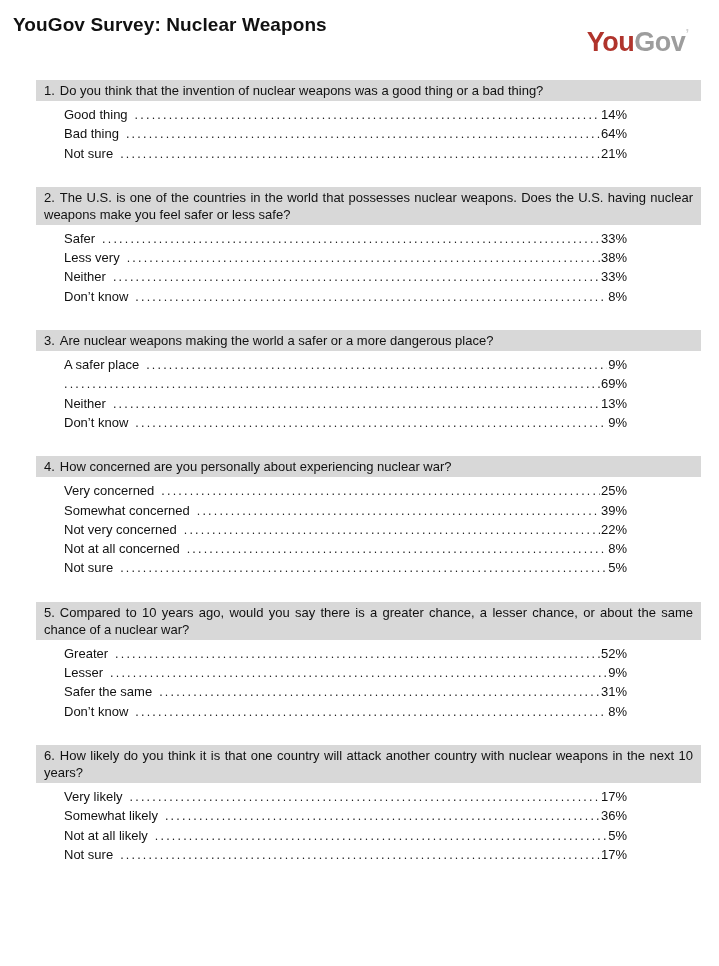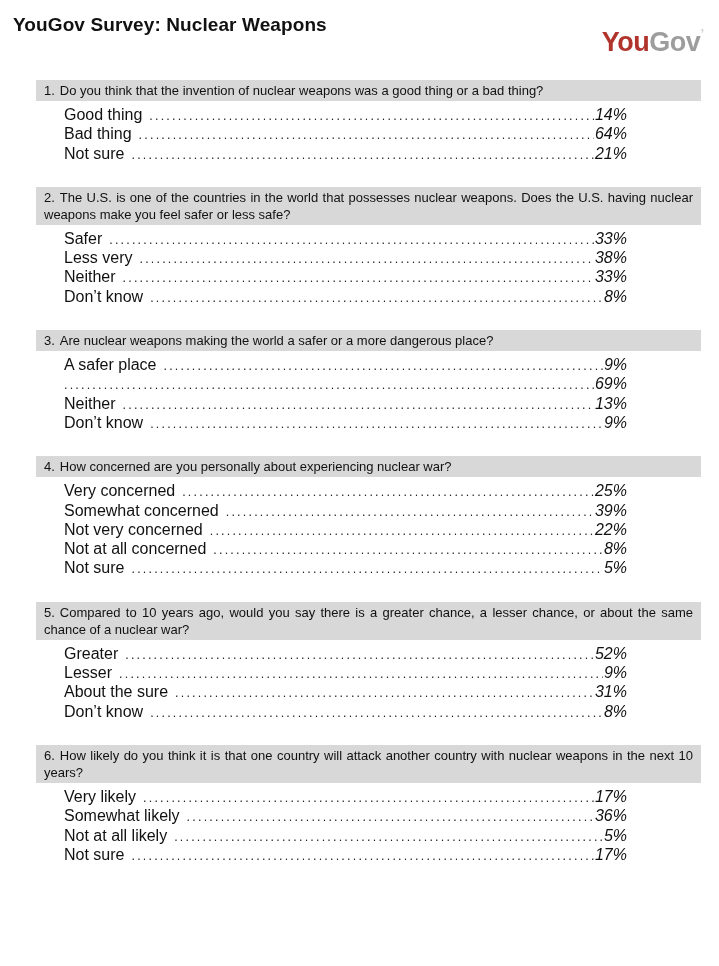--- a/index.html
+++ b/index.html
@@ -17,21 +17,21 @@
     font-family: "Liberation Sans", sans-serif;
     color: var(--text);
   }
   .page { width: 719px; height: 966px; background: #fff; }
 
   
   .header {
     display: flex;
     justify-content: space-between;
     align-items: flex-start;
-    padding: 13px 15px 0 13px;
+    padding: 13px 30px 0 13px;
   }
   .title {
     font-size: 19px;
     font-weight: bold;
     letter-spacing: 0.1px;
     line-height: 24px;
   }
   .logo {
     font-size: 27px;
     font-weight: bold;
@@ -58,41 +58,41 @@
   
   .question { margin: 24px 18px 0 36px; }
   .q-bar {
     background: var(--header-bg);
     padding: 2px 8px 2px 8px;
     font-size: 13px;
     line-height: 17px;
     text-align: justify;
   }
   .q-num { margin-right: 5px; }
-  .answers { padding: 4px 74px 0 28px; font-size: 16px; }
+  .answers { padding: 4px 74px 0 28px; font-size: 13px; }
   .ans-row {
     display: flex;
     align-items: baseline;
     line-height: 19.3px;
     height: 19.3px;
     overflow: hidden;
   }
   .ans-label { white-space: nowrap; padding-right: 7px; }
   .leader {
     flex: 1 1 auto;
     overflow: hidden;
     white-space: nowrap;
     letter-spacing: 2.2px;
     color: #222222;
     font-size: 12.5px;
   }
   .leader::after {
     content: "........................................................................................................................................................................................";
   }
-  .ans-pct { white-space: nowrap; padding-left: 1px; font-style: italic; }
+  .ans-pct { white-space: nowrap; padding-left: 1px; }
 </style>
 </head>
 <body>
 
 <div class="page">
 
   <div class="header">
     <h1 class="title">YouGov Survey: Nuclear Weapons</h1>
     <div class="logo">
       <span class="logo-you">You</span><span class="logo-gov">Gov</span><span class="logo-tick">’</span>
@@ -225,21 +225,21 @@
     <span class="ans-pct">52%</span>
   </div>
 
   <div class="ans-row">
     <span class="ans-label">Lesser</span>
     <span class="leader"></span>
     <span class="ans-pct">9%</span>
   </div>
 
   <div class="ans-row">
-    <span class="ans-label">About the sure</span>
+    <span class="ans-label">Safer the same</span>
     <span class="leader"></span>
     <span class="ans-pct">31%</span>
   </div>
 
   <div class="ans-row">
     <span class="ans-label">Don’t know</span>
     <span class="leader"></span>
     <span class="ans-pct">8%</span>
   </div>
 </div>

